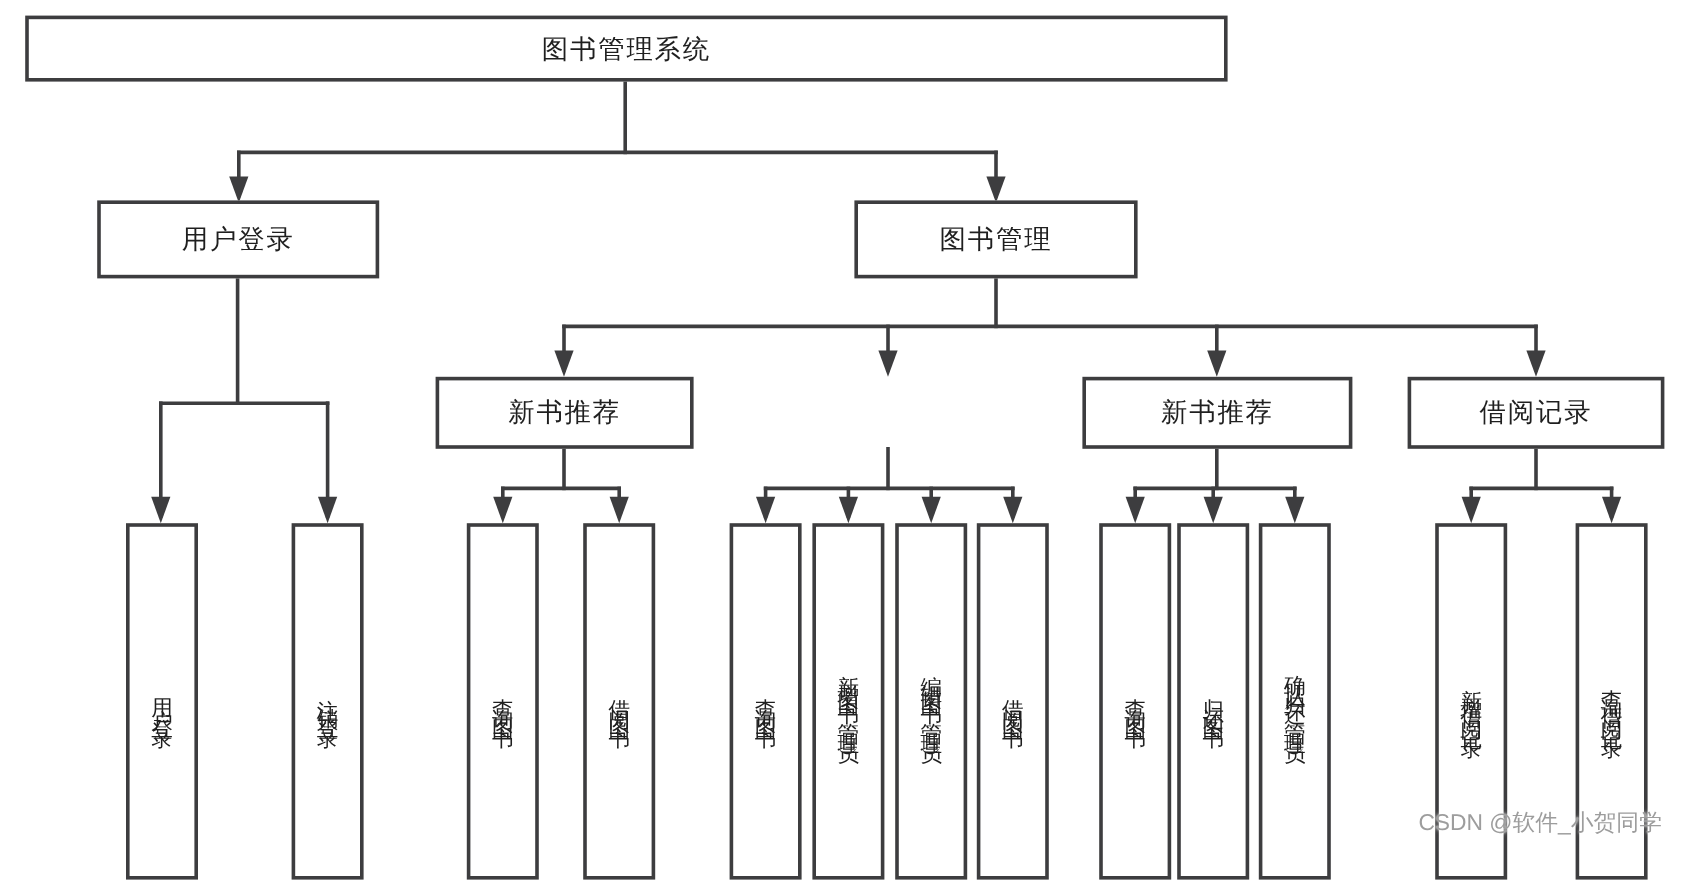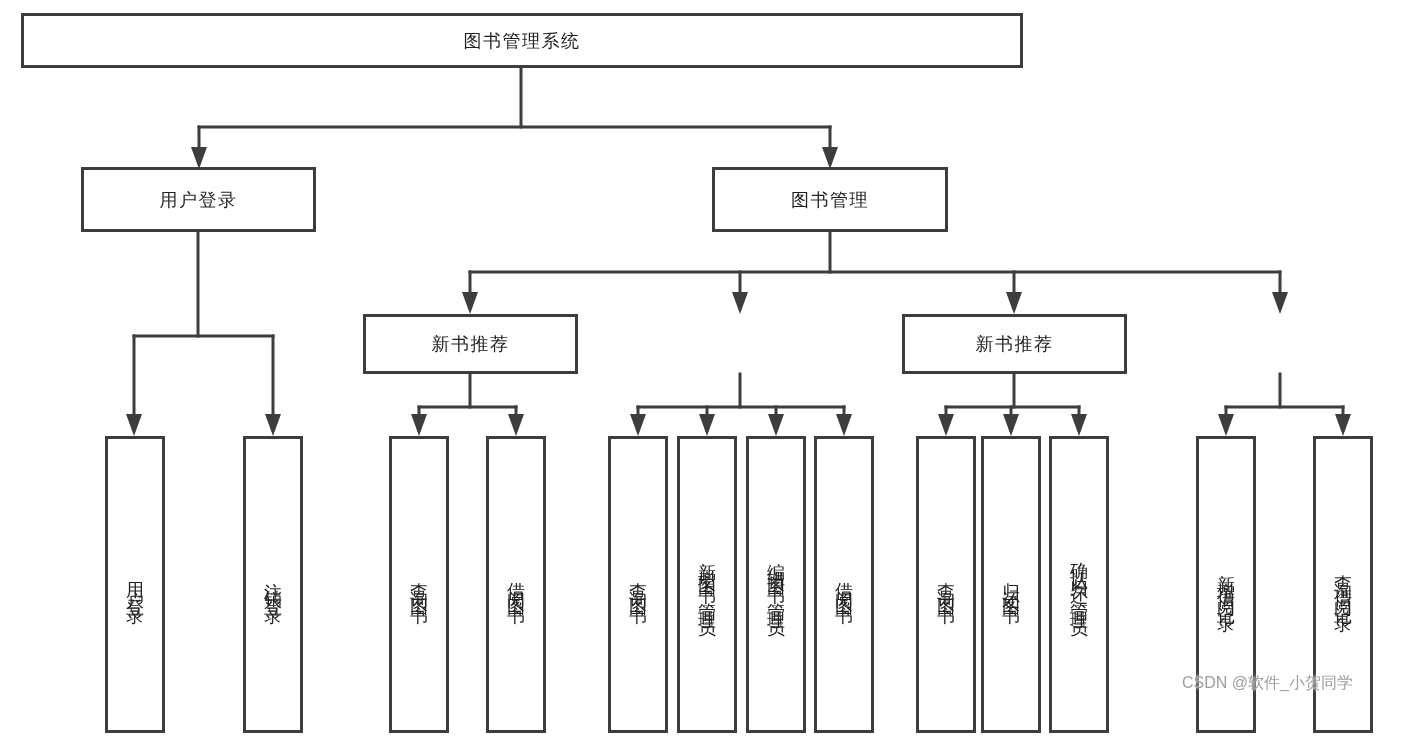--- a/index.html
+++ b/index.html
@@ -25,21 +25,21 @@
     position: absolute;
     box-sizing: border-box;
     background: #ffffff;
     border: 3px solid #3d3d3f;
     display: flex;
     align-items: center;
     justify-content: center;
     z-index: 2;
   }
   .node span {
-    font-size: 18px;
+    font-size: 22px;
     letter-spacing: 1.5px;
     color: #1f1f1f;
     white-space: nowrap;
   }
   .root-node   { left: 21px;   top: 13px;  width: 1002px; height: 55px; }
   .n-user      { left: 81px;   top: 167px; width: 235px;  height: 65px; }
   .n-bookmgmt  { left: 712px;  top: 167px; width: 236px;  height: 65px; }
   .n-newrec    { left: 363px;  top: 314px; width: 215px;  height: 60px; }
   .n-borrow    { left: 633px;  top: 314px; width: 215px;  height: 60px; }
   .n-current   { left: 902px;  top: 314px; width: 225px;  height: 60px; }
@@ -78,21 +78,21 @@
   .l10 { left: 981px; }
   .l11 { left: 1049px; }
   .l12 { left: 1196px; }
   .l13 { left: 1313px; }
 
   .watermark {
     position: absolute;
     left: 1182px;
     top: 673px;
     z-index: 5;
-    font-size: 16px;
+    font-size: 19px;
     color: #9d9d9d;
     white-space: nowrap;
     text-shadow: 0 0 2px rgba(255,255,255,0.9), 0 0 4px rgba(255,255,255,0.7);
   }
 </style>
 </head>
 <body>
 
 <div class="canvas">
 
@@ -172,20 +172,23 @@
   <div class="node n-newrec">
     <span>新书推荐</span>
   </div>
 
   <div class="node n-bookmgmt">
     <span>图书管理</span>
   </div>
   <div class="node n-current">
     <span>新书推荐</span>
   </div>
+  <div class="node n-records">
+    <span>借阅记录</span>
+  </div>
 
   <div class="leaf l1">
     <span>用户登录</span>
   </div>
   <div class="leaf l2">
     <span>注销登录</span>
   </div>
   <div class="leaf l3">
     <span>查询图书</span>
   </div>

